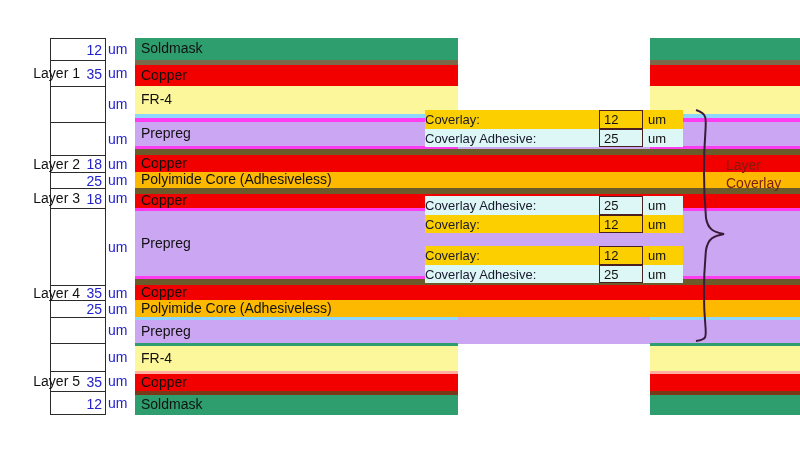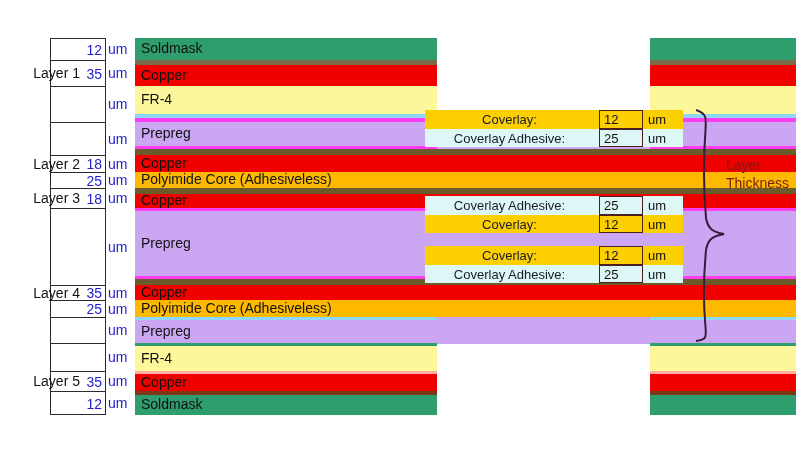--- a/index.html
+++ b/index.html
@@ -14,28 +14,28 @@
         display:flex;align-items:center;justify-content:flex-end;
         padding-right:3px;color:#2222cc;font-size:14px;}
   .trow:last-child{border-bottom:none;}
 
   .unit{position:absolute;left:108px;color:#2222cc;font-size:14px;
         line-height:1;}
   .laylabel{position:absolute;color:#111;font-size:14px;line-height:1;
             text-align:right;width:70px;left:-22px;}
 
   
-  .block{position:absolute;}
+  .block{position:absolute;padding-left:21px;}
   .band{position:absolute;left:0;right:0;}
   .bandlabel{position:absolute;left:6px;font-size:14px;color:#111;
              line-height:1;white-space:nowrap;}
 
   
   .cvrow{position:absolute;box-sizing:border-box;display:flex;align-items:center;}
-  .cvname{flex:1;text-align:center;padding-right:5px;font-size:13px;color:#1a1a2e;
+  .cvname{flex:1;text-align:left;padding-right:5px;font-size:13px;color:#1a1a2e;
           white-space:nowrap;}
   .cvval{width:44px;box-sizing:border-box;border:1px solid #4a2020;
          text-align:left;padding-left:4px;font-size:13px;color:#111;align-self:stretch;
          display:flex;align-items:center;}
   .cvunit{width:40px;box-sizing:border-box;padding-left:5px;font-size:13px;color:#111;}
 
   .airgap{position:absolute;background:#8a8a8a;border:1px solid #1a1a1a;
           box-sizing:border-box;display:flex;align-items:center;justify-content:center;
           font-size:13px;font-weight:bold;color:#111;letter-spacing:.3px;}
 
@@ -210,16 +210,16 @@
       <div class="laylabel" style="top: 156.5px; left: -25px; width: 72px;">Layer 2</div>
       <div class="laylabel" style="top: 191px; left: -25px; width: 72px;">Layer 3</div>
       <div class="laylabel" style="top: 285.5px; left: -25px; width: 72px;">Layer 4</div>
       <div class="laylabel" style="top: 374px; left: -25px; width: 72px;">Layer 5</div>
     </div>
 
   <svg class="brace" id="brace" width="60" height="235" viewBox="0 0 60 235" style="left: 690px; top: 108px; z-index: 8;">
     <path d="M 6 2 C 26 8 8 16 16 110 C 18 122 24 124 34 126 C 24 128 18 130 16 142 C 8 228 26 230 6 233" fill="none" stroke="#3a1a38" stroke-width="2"></path>
   </svg>
   <div class="flexlabel" id="flex1" style="left: 726px; top: 158px; z-index: 8;">Layer</div>
-  <div class="flexlabel" id="flex2" style="left: 726px; top: 176px; z-index: 8;">Thickness</div>
+  <div class="flexlabel" id="flex2" style="left: 726px; top: 176px; z-index: 8;">Coverlay</div>
 
 <div class="band" style="position: absolute; left: 437px; top: 110px; width: 213px; height: 234px; background: rgb(203, 166, 242); z-index: 2;"></div>
   </div>
 
 </body></html>

